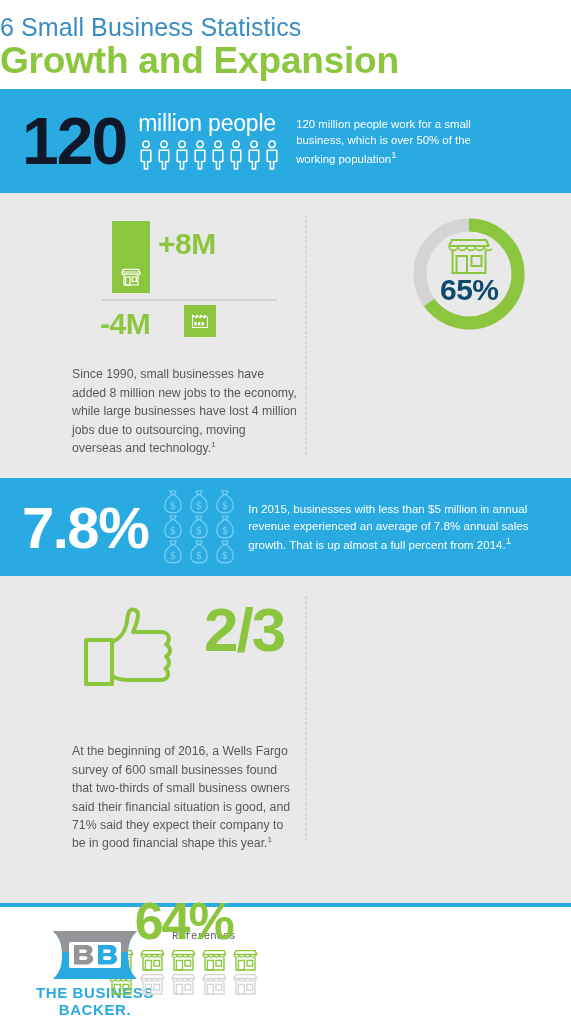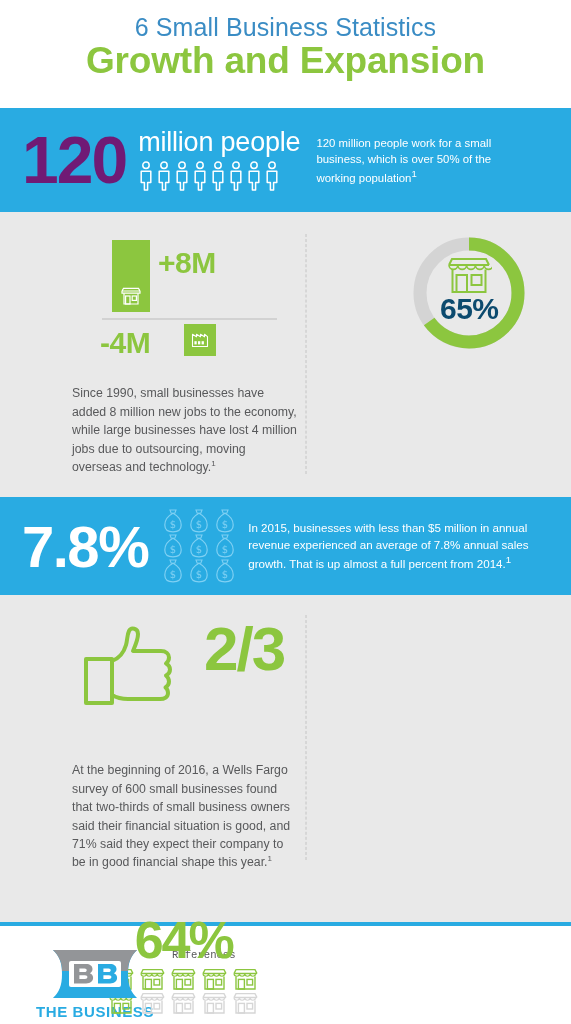--- a/index.html
+++ b/index.html
@@ -4,41 +4,41 @@
 <style>
   html,body{margin:0;padding:0;}
   body{
     width:571px;height:1024px;overflow:hidden;background:#ffffff;
     font-family:"Liberation Sans", sans-serif;
     -webkit-font-smoothing:antialiased;
   }
   .page{position:relative;width:571px;height:1024px;background:#ffffff;}
 
   
-  .header{padding:14px 0 27px 0;text-align:center;background:#ffffff;}
+  .header{padding:14px 0 8px 0;text-align:left;background:#ffffff;}
   .header .sub{
     font-size:25px;color:#3a8cc4;font-weight:400;letter-spacing:.1px;line-height:1.05;
   }
   .header .main{
     font-size:37px;color:#8cc63f;font-weight:700;line-height:1.08;margin-top:1px;
     letter-spacing:-.2px;
   }
 
   
   .band-blue{background:#29abe2;width:100%;}
   .band-gray{background:#e9e9e9;width:100%;}
   .rule{height:4px;background:#29abe2;width:100%;}
 
   
   .band120{display:flex;align-items:center;height:104px;padding:0 14px 0 22px;box-sizing:border-box;}
   .big120{
-    font-size:66px;font-weight:700;color:#701a75;line-height:.95;letter-spacing:-2px;
+    font-size:66px;font-weight:700;color:#0f172a;line-height:.95;letter-spacing:-2px;
   }
   .mid120{margin-left:12px;display:flex;flex-direction:column;justify-content:center;}
-  .mid120 .mp{font-size:27px;color:#ffffff;font-weight:400;line-height:1;letter-spacing:-.2px;}
+  .mid120 .mp{font-size:23px;color:#ffffff;font-weight:400;line-height:1;letter-spacing:-.2px;}
   .people-row{display:flex;gap:2px;margin-top:5px;}
   .desc120{
     margin-left:16px;color:#ffffff;font-size:11.4px;line-height:1.42;max-width:205px;
   }
 
   
   .cols{display:flex;position:relative;padding-left:40px;}
   .col{width:50%;box-sizing:border-box;}
   .col-left{padding:22px 28px 20px 32px;}
   .col-right{padding:22px 30px 20px 32px;}

